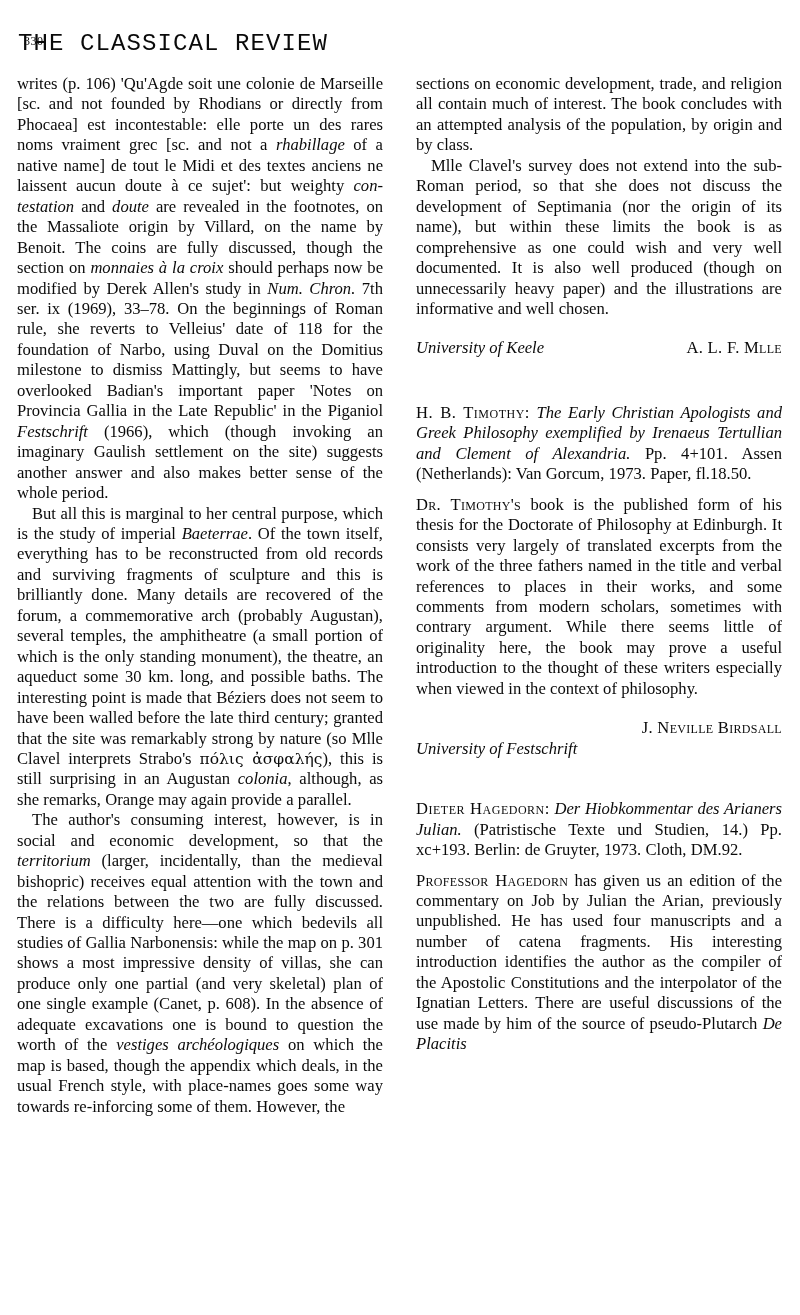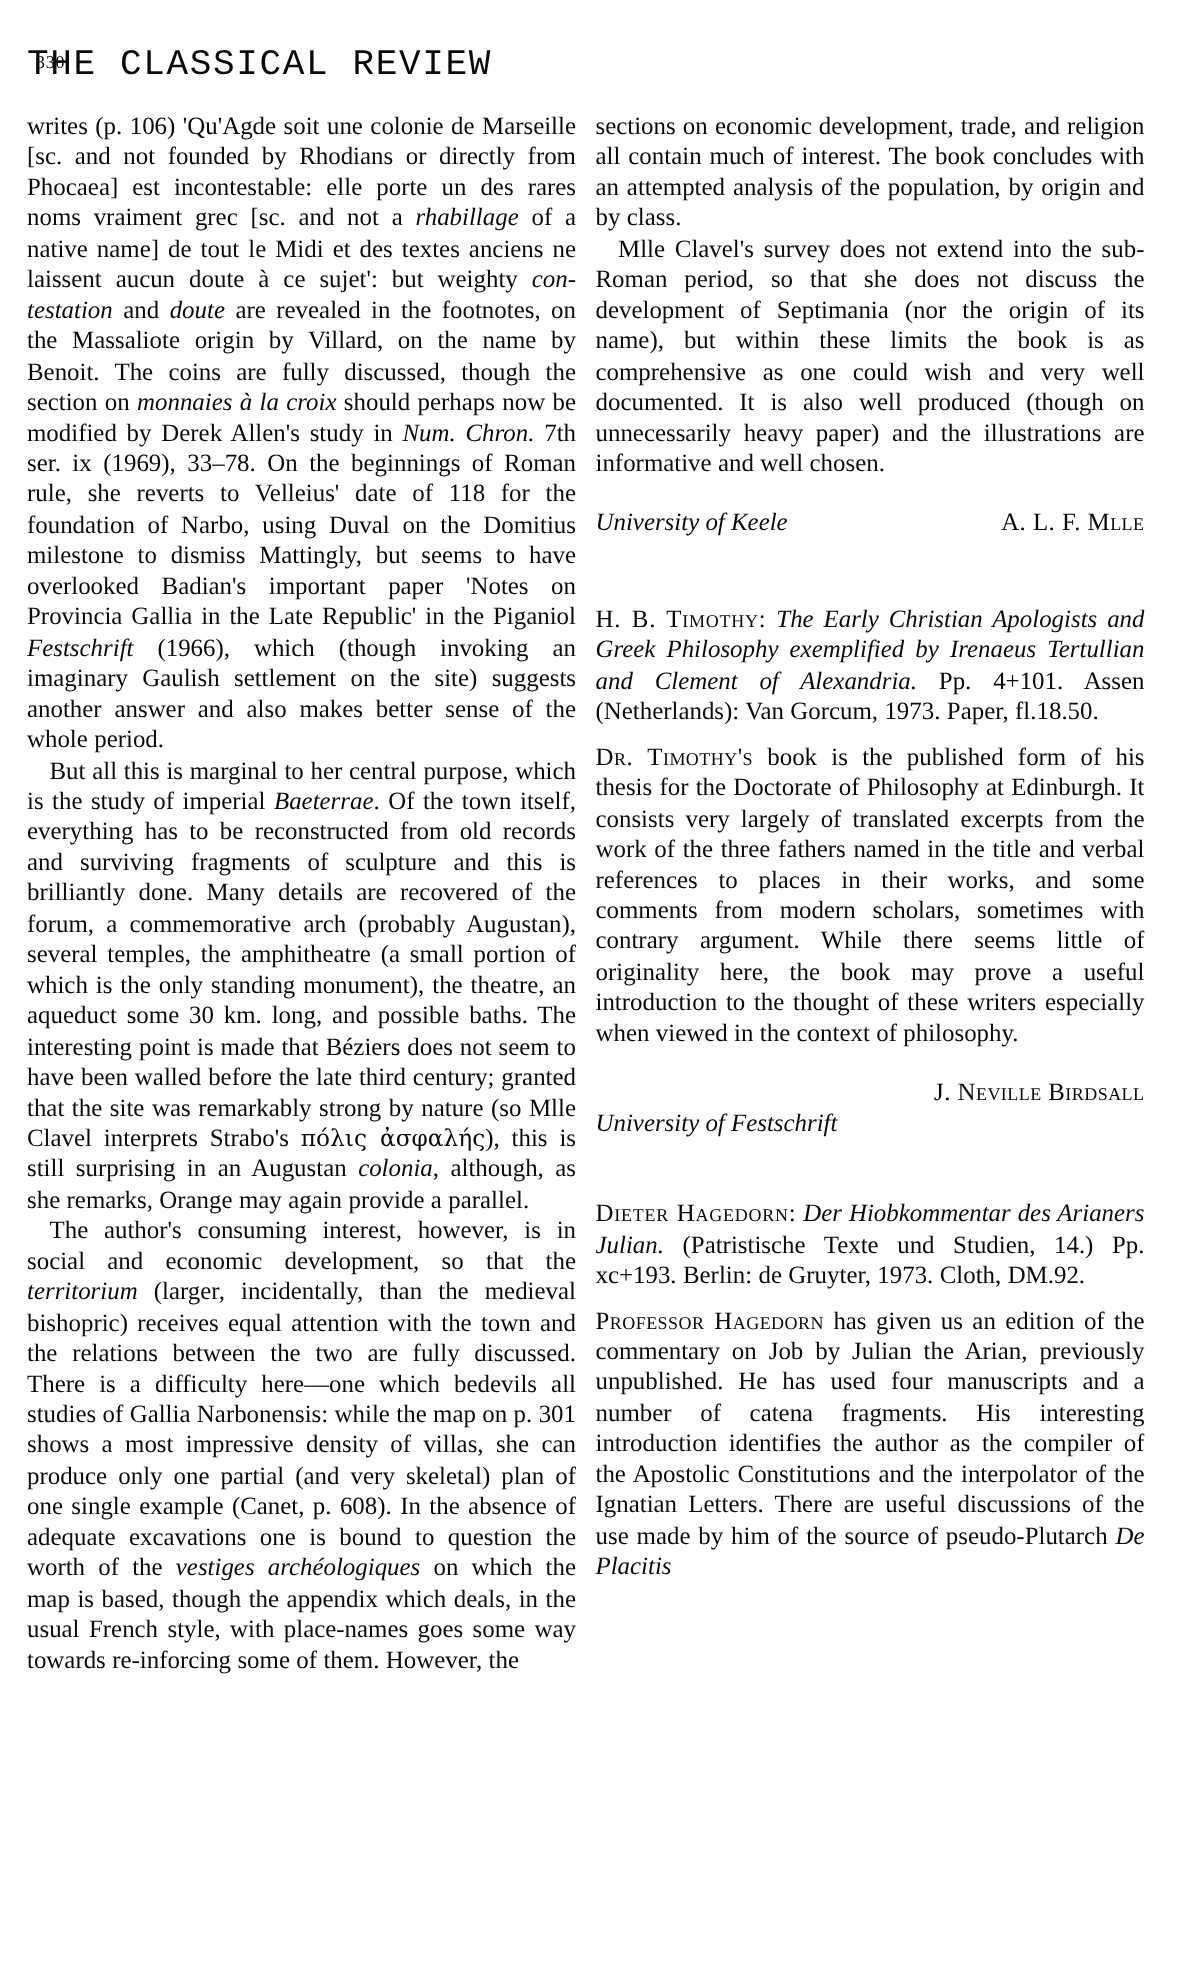--- a/index.html
+++ b/index.html
@@ -53,21 +53,22 @@
   }
 
   
   .columns {
     position: absolute;
     left: 18px;
     top: 74px;
     width: 764px;
     height: 1238px;
     display: flex;
-    gap: 13px;
+    gap: 33px;
+    justify-content: flex-end;
   }
   .col {
     width: 366px;
     flex: 0 0 366px;
     overflow: hidden;
   }
 
   p {
     margin: 0;
     font-size: 16.6px;

